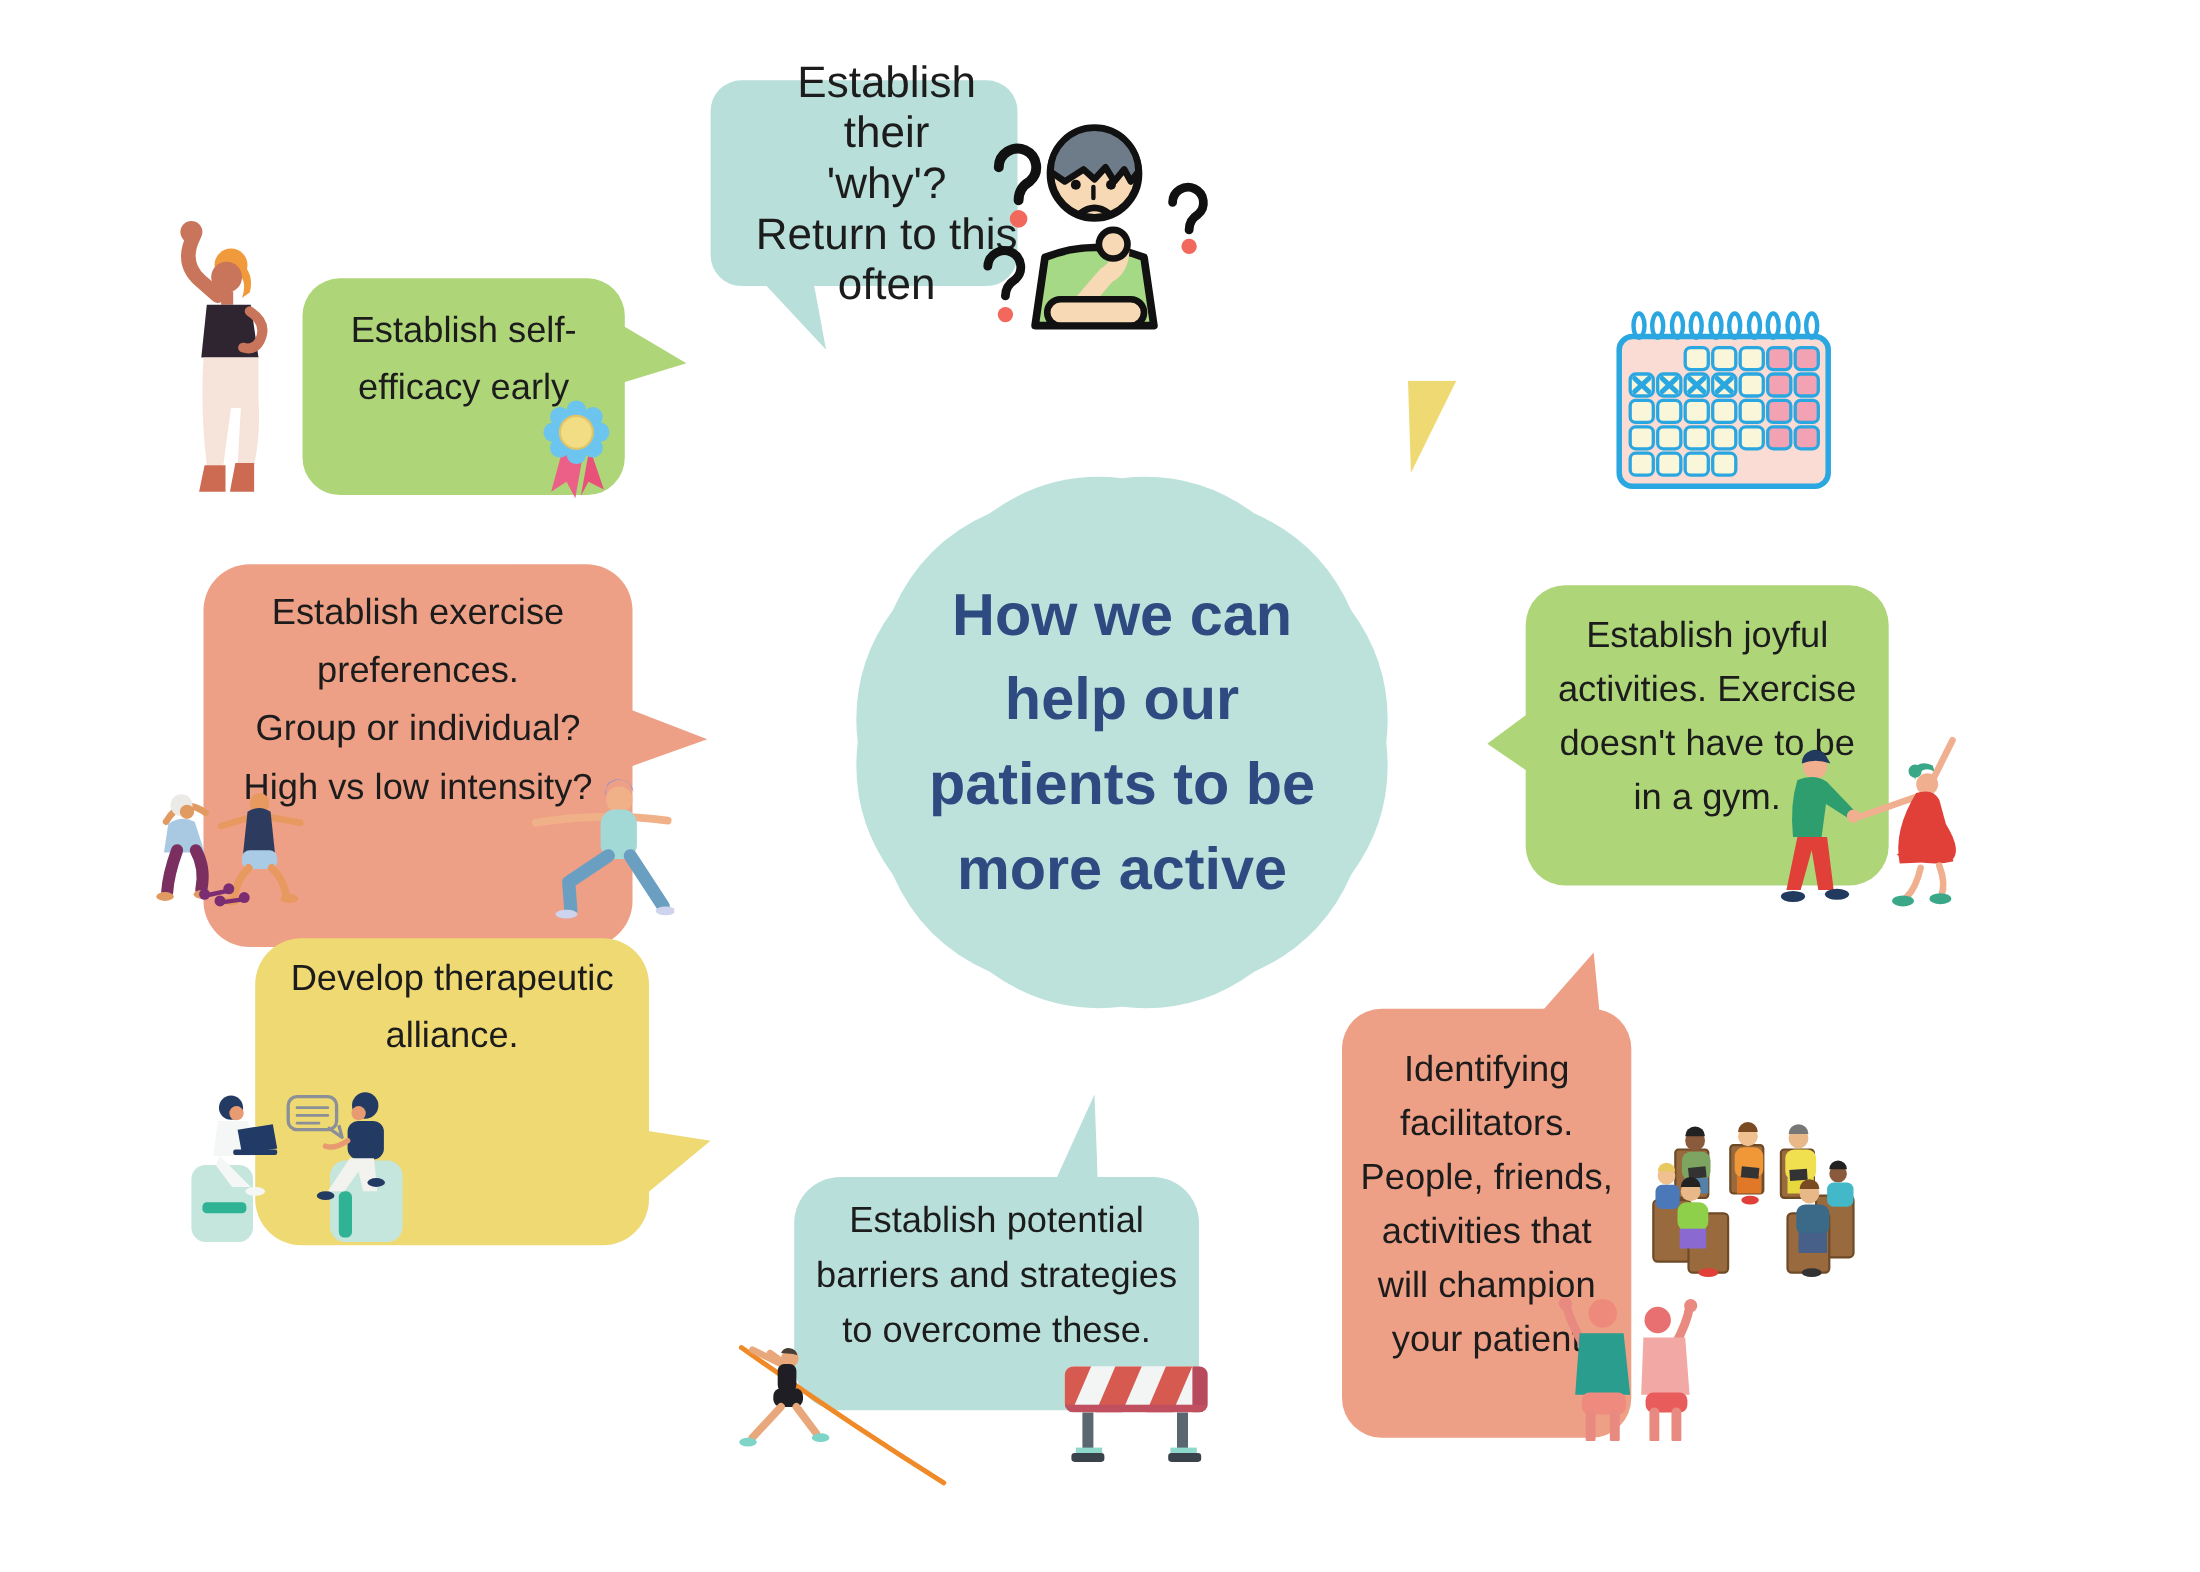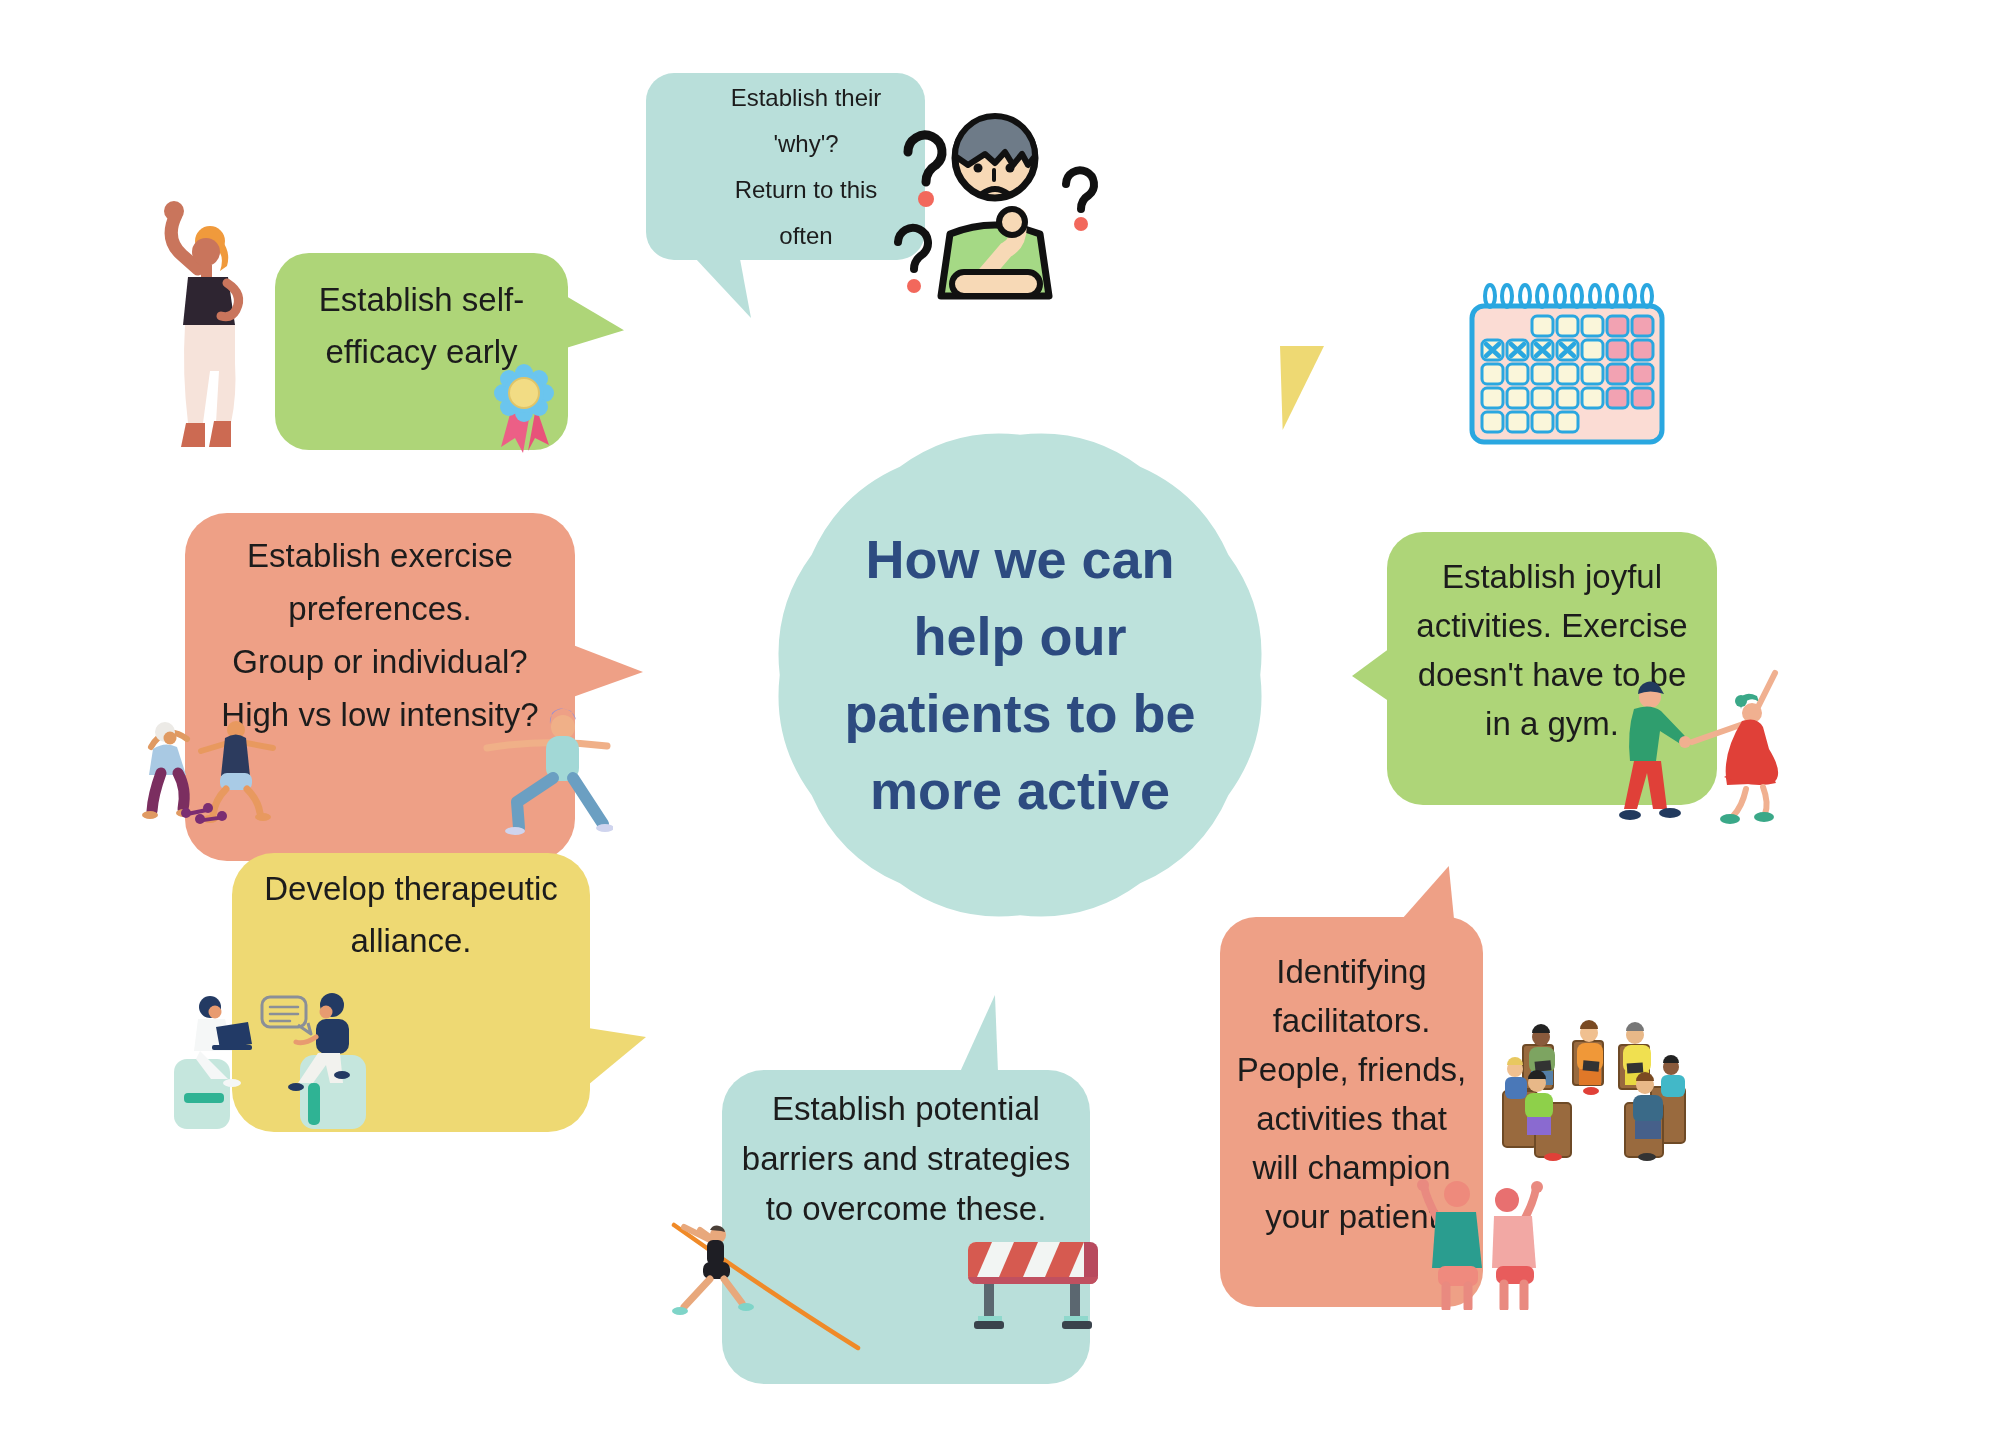--- a/index.html
+++ b/index.html
@@ -44,40 +44,40 @@
   <div class="tail teal" style="left:960px;top:995px;width:38px;height:77px;clip-path:polygon(92% 0,100% 100%,0 100%);"></div>
   <div class="tail green" style="left:1352px;top:648px;width:38px;height:54px;clip-path:polygon(100% 0,100% 100%,0 52%);"></div>
   <div class="tail salmon" style="left:1402px;top:866px;width:52px;height:53px;clip-path:polygon(90% 0,100% 100%,0 100%);"></div>
 
   <div class="bubble green" style="left:275px;top:253px;width:293px;height:197px;border-radius:34px;">
     <div class="btext v-center" style="padding-bottom:52px;">Establish self-
 efficacy early</div>
   </div>
 
   <div class="bubble teal" style="left:646px;top:73px;width:279px;height:187px;border-radius:28px;">
-    <div class="btext v-center" style="font-size:24px;line-height:46px;margin-left:41px;">Establish their
+    <div class="btext v-center" style="font-size:40px;line-height:46px;margin-left:41px;">Establish their
 'why'?
 Return to this
 often</div>
   </div>
 
 
   <div class="bubble salmon" style="left:185px;top:513px;width:390px;height:348px;border-radius:42px;">
     <div class="btext v-top" style="padding-top:16px;line-height:53px;">Establish exercise
 preferences.
 Group or individual?
 High vs low intensity?</div>
   </div>
 
   <div class="bubble yellow" style="left:232px;top:853px;width:358px;height:279px;border-radius:42px;">
     <div class="btext v-top" style="padding-top:10px;">Develop therapeutic
 alliance.</div>
   </div>
 
-  <div class="bubble teal" style="left:722px;top:1070px;width:368px;height:314px;border-radius:42px;">
+  <div class="bubble teal" style="left:722px;top:1070px;width:368px;height:212px;border-radius:42px;">
     <div class="btext v-top" style="padding-top:14px;line-height:50px;">Establish potential
 barriers and strategies
 to overcome these.</div>
   </div>
 
   <div class="bubble green" style="left:1387px;top:532px;width:330px;height:273px;border-radius:36px;">
     <div class="btext v-top" style="padding-top:20px;line-height:49px;">Establish joyful
 activities. Exercise
 doesn't have to be
 in a gym.</div>

